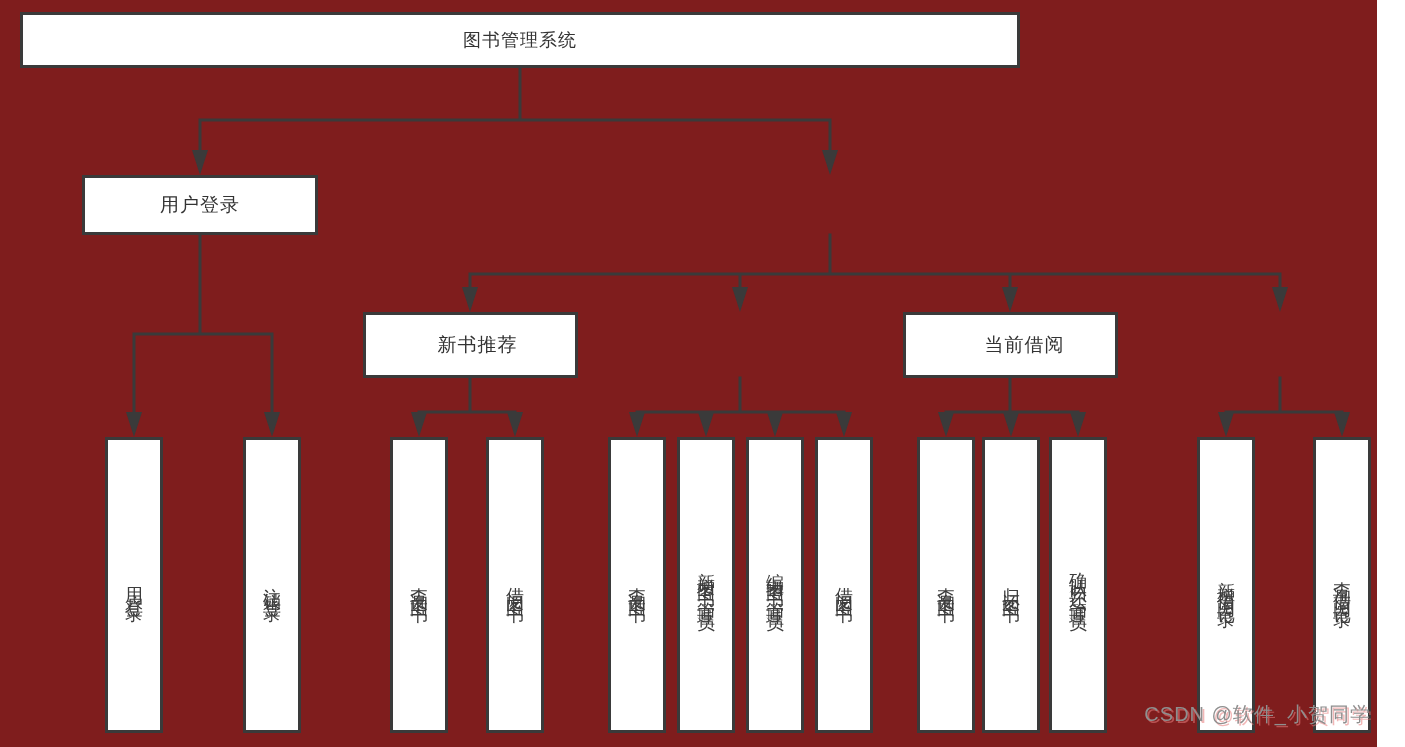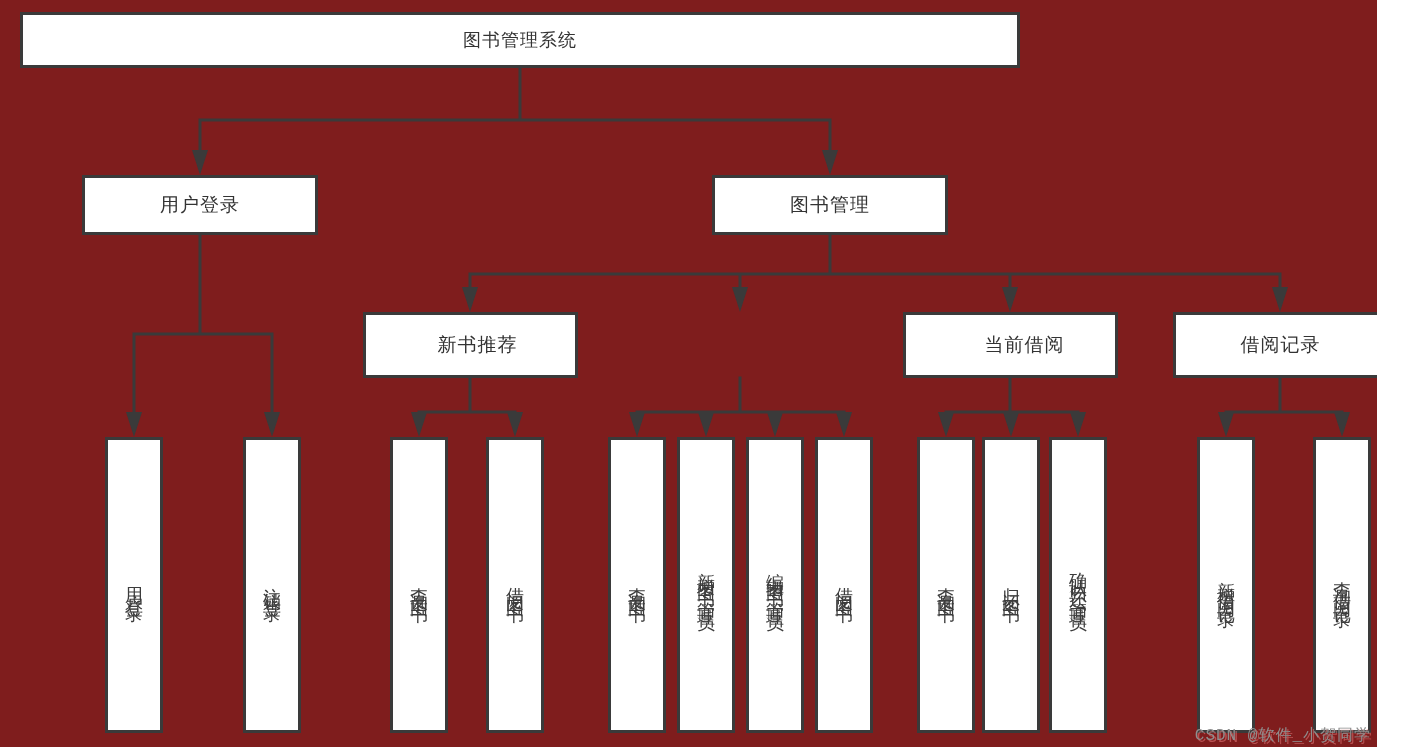--- a/index.html
+++ b/index.html
@@ -34,27 +34,26 @@
   .leaf span{
     writing-mode:vertical-rl;
     text-orientation:mixed;
     font-size:18px;
     letter-spacing:6px;
     color:#3c3c3c;
     line-height:1;
   }
   .watermark{
     position:absolute;
-    right:6px;bottom:1px;
-    font-size:16px;
+    right:6px;bottom:19px;
+    font-size:20px;
     color:#8f8f8f;
     text-shadow:2px 2px 0 rgba(232,124,124,0.55);
     letter-spacing:1px;
     white-space:nowrap;
-    font-family:Liberation Mono, monospace;
   }
 </style>
 </head>
 <body>
 
 <div class="canvas">
 
   <svg class="wires" width="1405" height="747" viewBox="0 0 1405 747">
     <g stroke="#3a3a3a" stroke-width="3" fill="none" stroke-linecap="square">
 
@@ -95,25 +94,23 @@
       <polygon points="1070,412 1086,412 1078,437"></polygon>
 
       <polygon points="1218,412 1234,412 1226,437"></polygon>
       <polygon points="1334,412 1350,412 1342,437"></polygon>
     </g>
   </svg>
 
   <div class="box root" style="left:20px;top:12px;width:1000px;height:56px;">图书管理系统</div>
 
   <div class="box" style="left:82px;top:175px;width:236px;height:60px;">用户登录</div>
-  <div class="box" style="left:712px;top:175px;width:236px;height:60px;">图书管理</div>
 
   <div class="box" style="left:363px;top:312px;width:215px;height:66px;padding-left:14px;">新书推荐</div>
   <div class="box" style="left:903px;top:312px;width:215px;height:66px;padding-left:28px;">当前借阅</div>
-  <div class="box" style="left:1173px;top:312px;width:215px;height:66px;">借阅记录</div>
 
   <div class="leaf" style="left:105px;">
     <span>用户登录</span>
   </div>
   <div class="leaf" style="left:243px;">
     <span>注销登录</span>
   </div>
 
   <div class="leaf" style="left:390px;">
     <span>查询图书</span>

